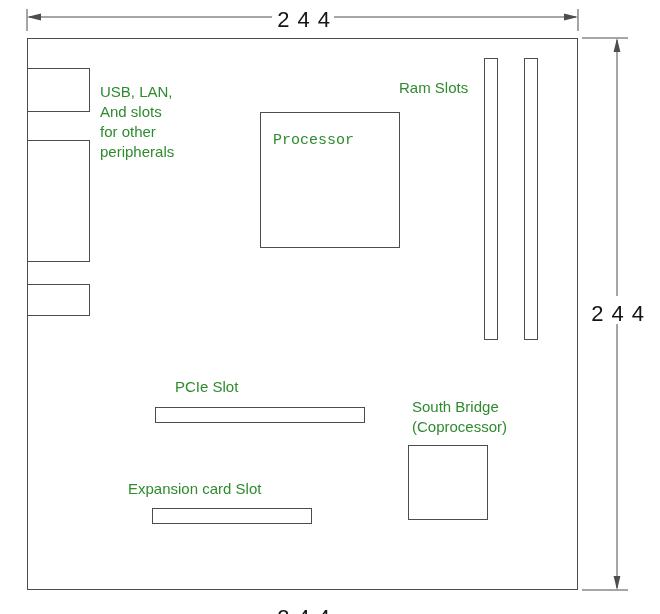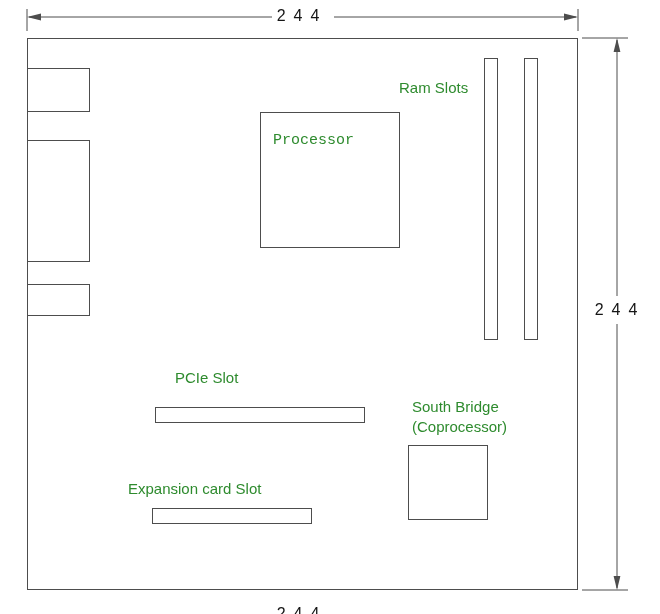--- a/index.html
+++ b/index.html
@@ -28,23 +28,23 @@
   .glabel {
     position: absolute;
     color: var(--green, #2e8b2e);
     font-size: 15px;
     line-height: 20px;
     white-space: pre-line;
   }
   .dim {
     position: absolute;
     color: #151515;
-    font-size: 16px;
+    font-size: 22px;
     letter-spacing: 8px;
-    text-align: center;
+    text-align: right;
     white-space: nowrap;
   }
   svg.dims {
     position: absolute;
     left: 0;
     top: 0;
   }
   svg.dims g {
     stroke: var(--line, #3f3f3f);
     fill: var(--line, #3f3f3f);
@@ -92,20 +92,24 @@
 
   <div class="box" style="left:484px; top:58px; width:14px; height:282px;"></div>
   <div class="box" style="left:524px; top:58px; width:14px; height:282px;"></div>
 
   <div class="box" style="left:155px; top:407px; width:210px; height:16px;"></div>
 
   <div class="box" style="left:408px; top:445px; width:80px; height:75px;"></div>
 
   <div class="box" style="left:152px; top:508px; width:160px; height:16px;"></div>
 
+  <div class="glabel" style="left:100px; top:82px;">USB, LAN,
+And slots
+for other
+peripherals</div>
   <div class="glabel" style="left:399px; top:59px;margin-top:19px;">Ram Slots</div>
   <div class="glabel" style="left:273px; top:131px;font-family:Liberation Mono, monospace;">Processor</div>
-  <div class="glabel" style="left:175px; top:368px;">PCIe Slot</div>
+  <div class="glabel" style="left:175px; top:377px;">PCIe Slot</div>
   <div class="glabel" style="left:412px; top:397px;">South Bridge
 (Coprocessor)</div>
   <div class="glabel" style="left:128px; top:479px;">Expansion card Slot</div>
 
 </div>
 
 </body></html>

